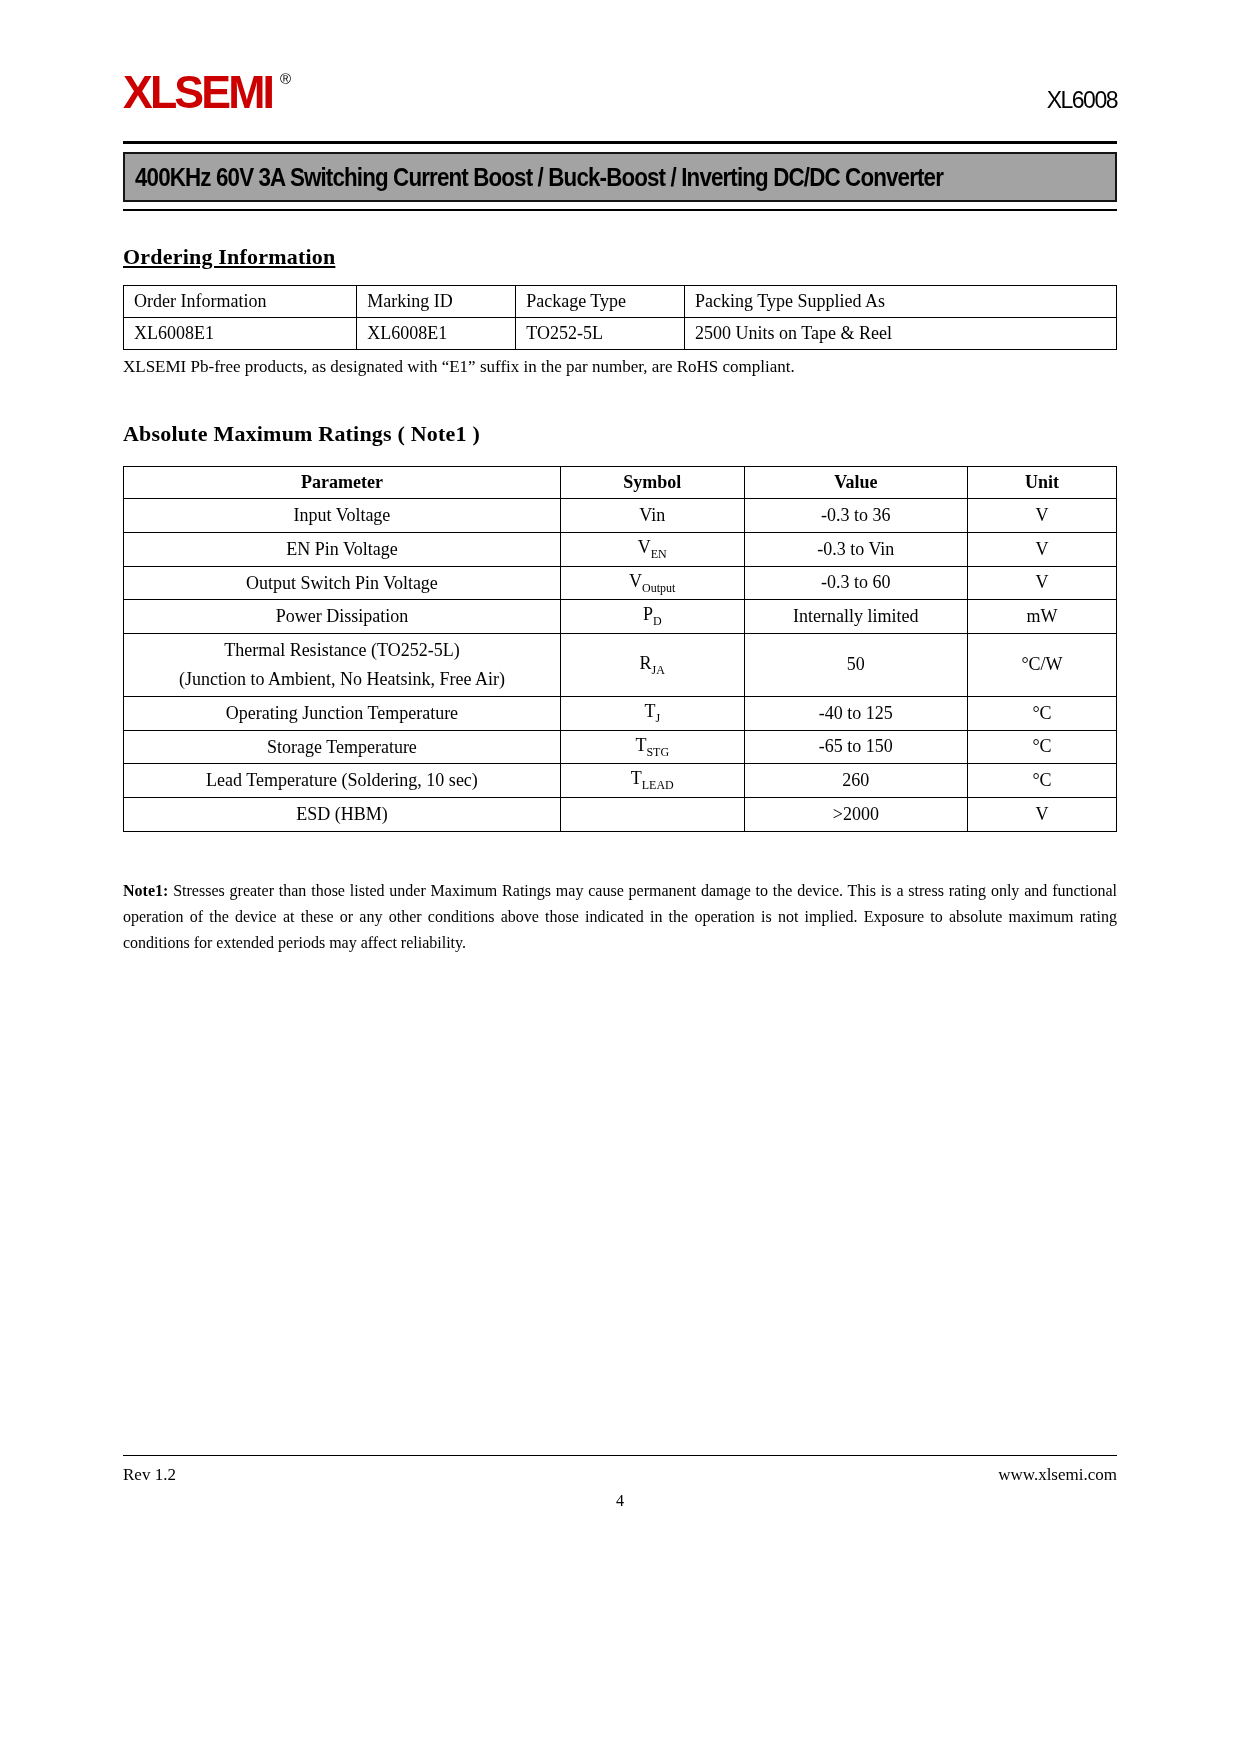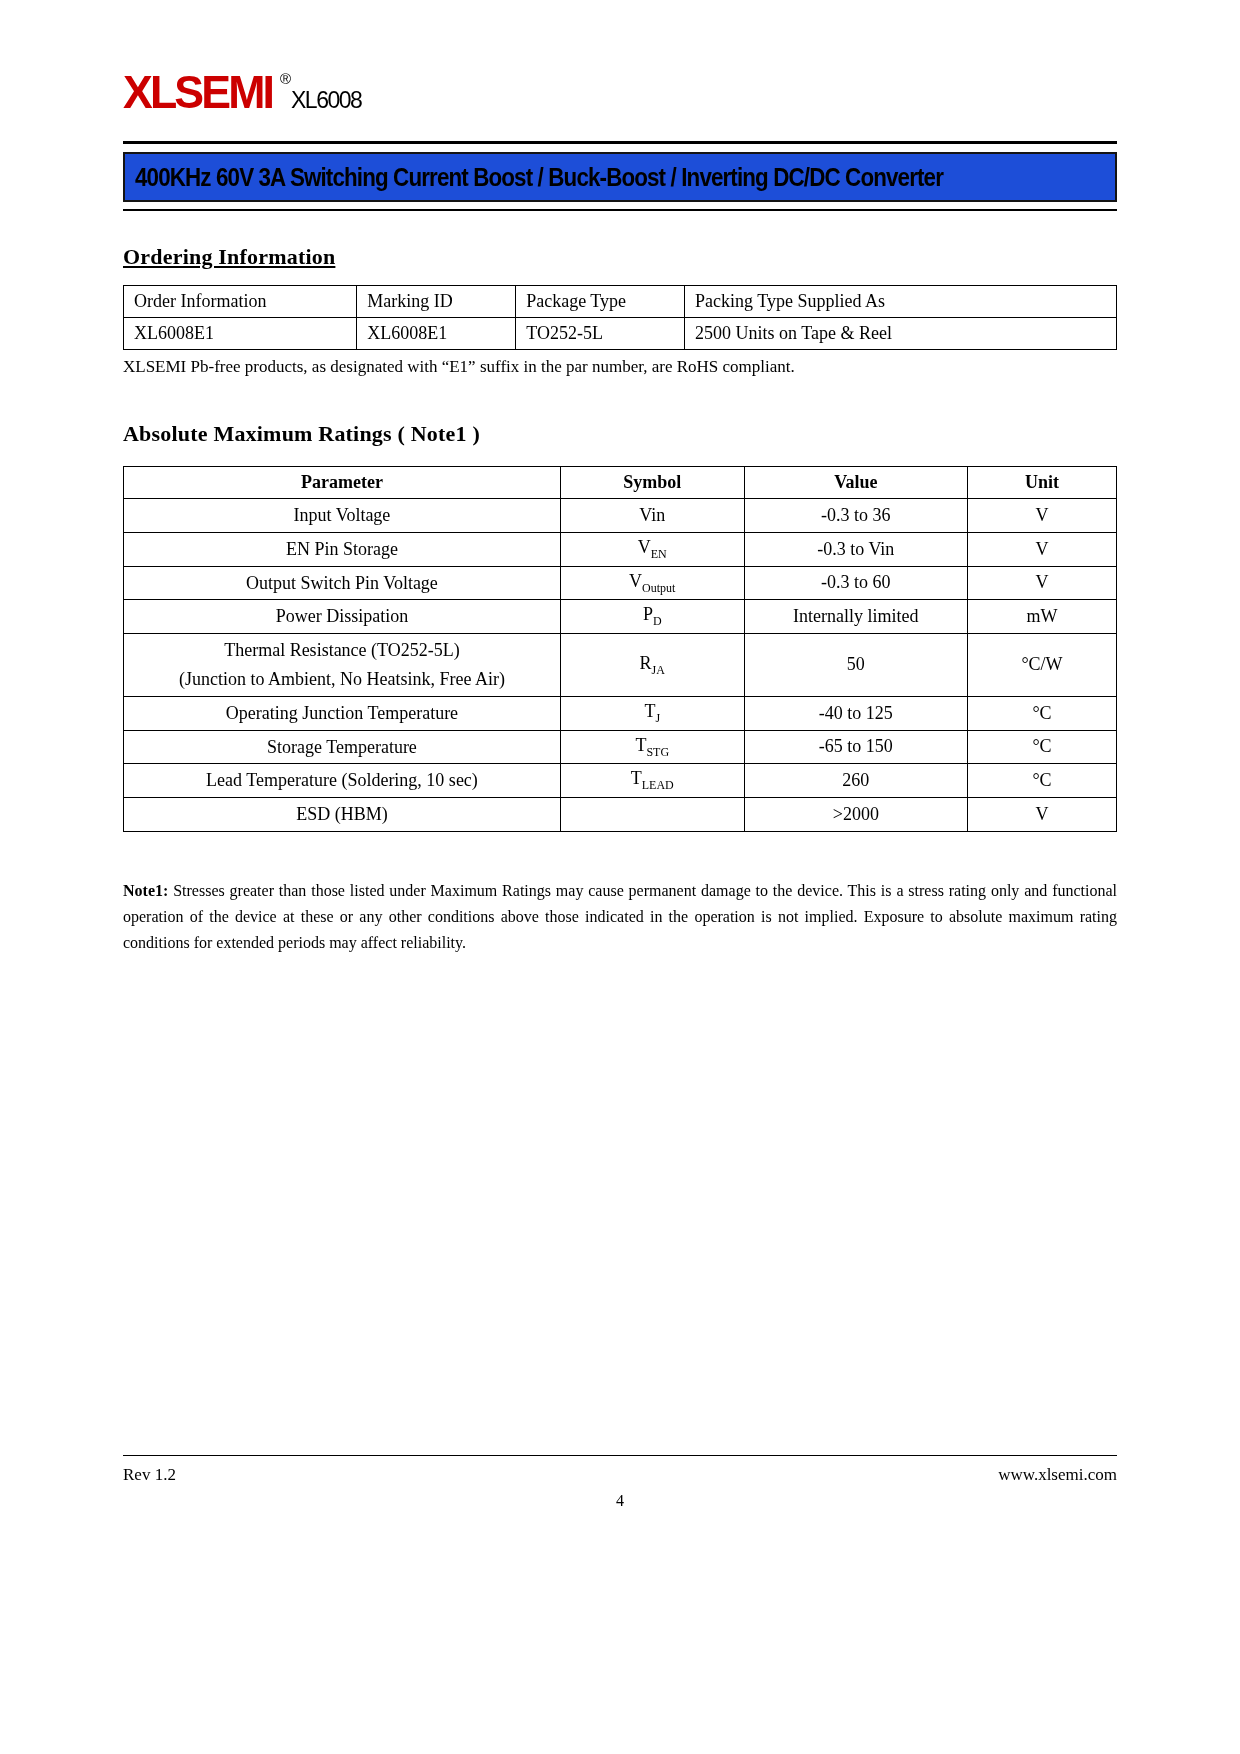--- a/index.html
+++ b/index.html
@@ -4,37 +4,37 @@
 <title>XL6008 Datasheet Page</title>
 <style>
   * { margin: 0; padding: 0; box-sizing: border-box; }
   html, body { background: #ffffff; }
   .page {
     width: 1240px; height: 1754px; position: relative;
     background: #fff; color: #000;
     font-family: "Liberation Serif", serif;
     overflow: hidden;
   }
-  .hdr { display: flex; align-items: flex-end; padding: 68px 123px 0 123px; }
+  .hdr { display: flex; justify-content: space-between; align-items: flex-end; padding: 68px 123px 0 123px; }
   .logo-wrap { line-height: 1; }
   .logo-text {
     display: inline-block;
     font-family: "Liberation Sans", sans-serif;
     font-weight: 700; font-size: 47px; color: #cc0000;
     letter-spacing: -3px; transform: scaleX(0.95); transform-origin: left bottom;
   }
   .reg { font-family: "Liberation Sans", sans-serif; font-size: 15px; color: #000; vertical-align: 24px; }
   .part {
     font-family: "Liberation Sans", sans-serif; font-weight: 400;
     font-size: 23px; letter-spacing: -1.5px; padding-bottom: 1px;
   }
   .rule-thick { margin: 26px 123px 0 123px; border-top: 3px solid #000; }
   .banner {
     margin: 8px 123px 0 123px; height: 50px;
-    background: #1d4ed8; border: 2px solid #141414;
+    background: #a3a3a3; border: 2px solid #141414;
     display: flex; align-items: center; padding: 0 10px; overflow: hidden;
   }
   .banner-text {
     display: inline-block; white-space: nowrap;
     font-family: "Liberation Sans", sans-serif; font-weight: 700;
     font-size: 26px; letter-spacing: -1px;
     transform: scaleX(0.86); transform-origin: left center;
   }
   .rule-thin { margin: 7px 123px 0 123px; border-top: 2px solid #000; }
   .content { padding: 0 123px; }
@@ -126,21 +126,21 @@
         </tr>
       </thead>
       <tbody>
           <tr>
             <td class="param">Input Voltage</td>
             <td>Vin</td>
             <td>-0.3 to 36</td>
             <td>V</td>
           </tr>
           <tr>
-            <td class="param">EN Pin Storage</td>
+            <td class="param">EN Pin Voltage</td>
             <td>V<sub>EN</sub></td>
             <td>-0.3 to Vin</td>
             <td>V</td>
           </tr>
           <tr>
             <td class="param">Output Switch Pin Voltage</td>
             <td>V<sub>Output</sub></td>
             <td>-0.3 to 60</td>
             <td>V</td>
           </tr>

